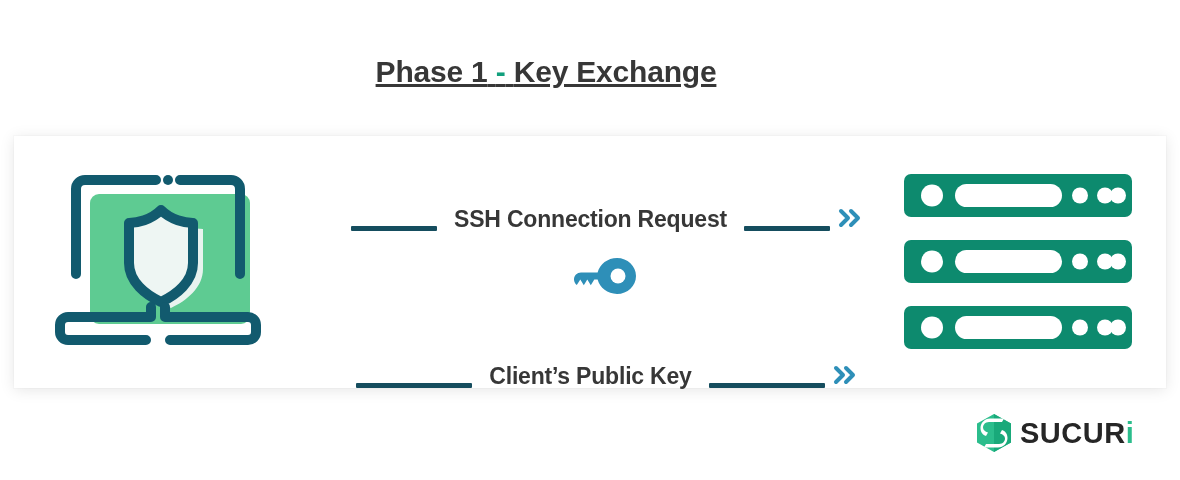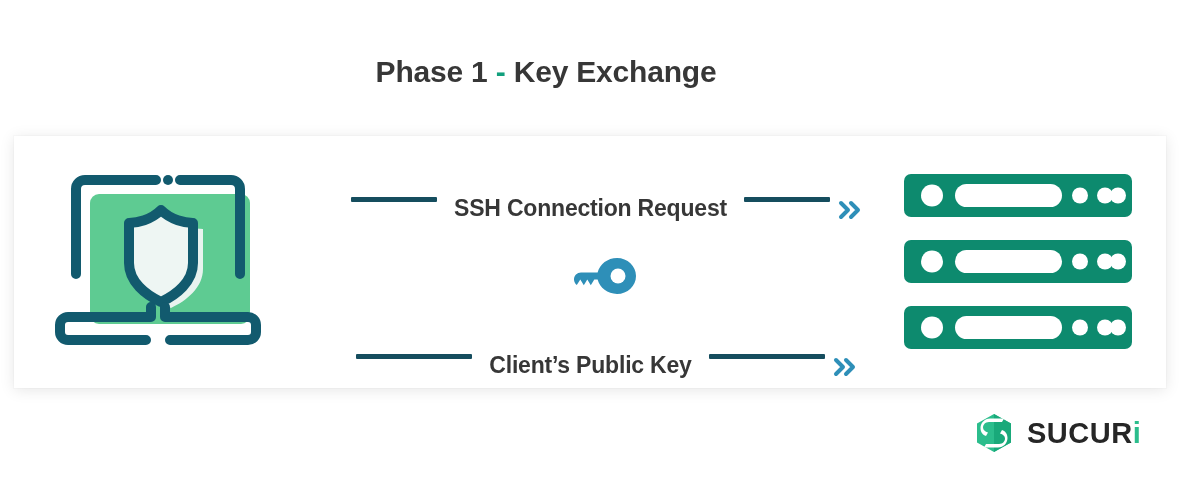--- a/index.html
+++ b/index.html
@@ -26,20 +26,21 @@
     position: absolute;
     left: 0;
     top: 55px;
     width: 1092px;
     text-align: center;
     font-size: 30px;
     font-weight: bold;
     letter-spacing: -0.2px;
     color: #373737;
     white-space: nowrap;
+    text-decoration: underline;
   }
   .title .dash {
     color: #12a07d;
   }
 
   
   .card {
     position: absolute;
     left: 14px;
     top: 136px;
@@ -65,21 +66,21 @@
     top: 0;
     width: 565px;
     height: 252px;
   }
   .flow-row {
     position: absolute;
     left: 0;
     width: 565px;
     height: 34px;
     display: flex;
-    align-items: flex-start;
+    align-items: flex-end;
     justify-content: center;
   }
   .flow-row.row-top { top: 61px; }
   .flow-row.row-bottom { top: 178px; margin-top: 40px; }
 
   .seg {
     height: 5px;
     background: #154d5e;
     border-radius: 1px;
     flex: 0 0 auto;
@@ -127,21 +128,21 @@
   .server-unit.u3 { top: 132px; }
 
   
   .logo {
     position: absolute;
     left: 976px;
     top: 413px;
     height: 40px;
     display: flex;
     align-items: center;
-    gap: 15px;
+    gap: 8px;
   }
   .logo-word {
     font-size: 29px;
     font-weight: bold;
     letter-spacing: 0.5px;
     color: #262626;
     line-height: 1;
     white-space: nowrap;
   }
   .logo-word .dot-i { color: #2bbd8c; }

